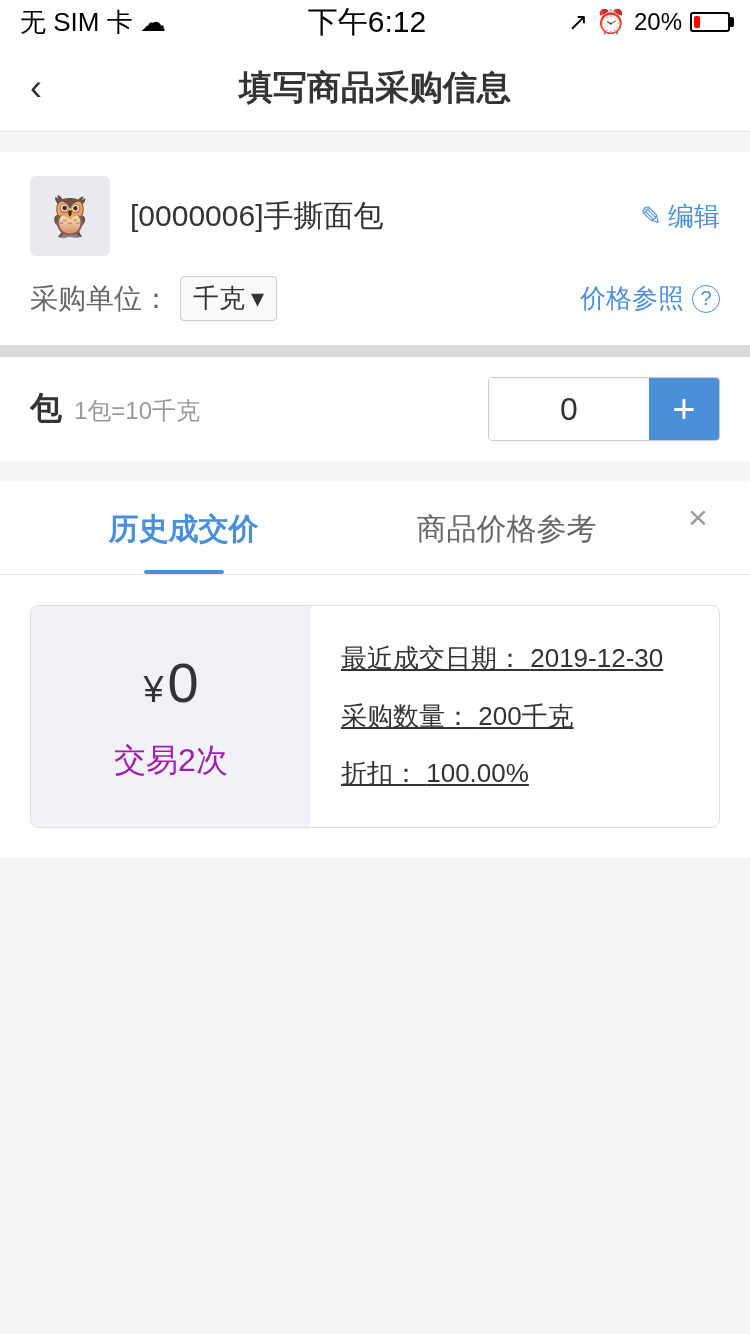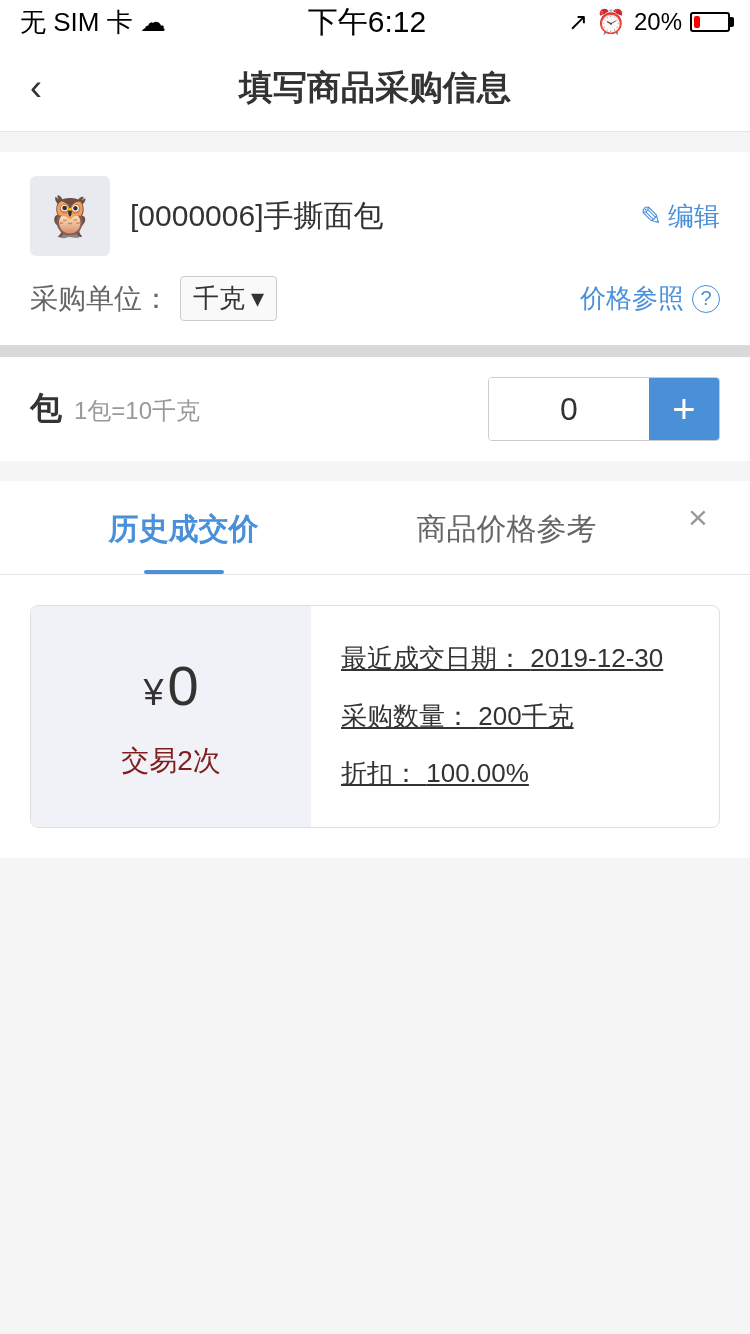--- a/index.html
+++ b/index.html
@@ -309,22 +309,22 @@
       color: #333;
       font-weight: 500;
       display: flex;
       align-items: baseline;
       gap: 4px;
     }
     .price-yen {
       font-size: 36px;
     }
     .price-times {
-      font-size: 28px;
-      color: #7f1d1d;
+      font-size: 32px;
+      color: #a21caf;
       margin-top: 24px;
     }
     .price-card-right {
       flex: 1;
       padding: 32px 30px;
       display: flex;
       flex-direction: column;
       gap: 16px;
     }
     .price-detail-row {

